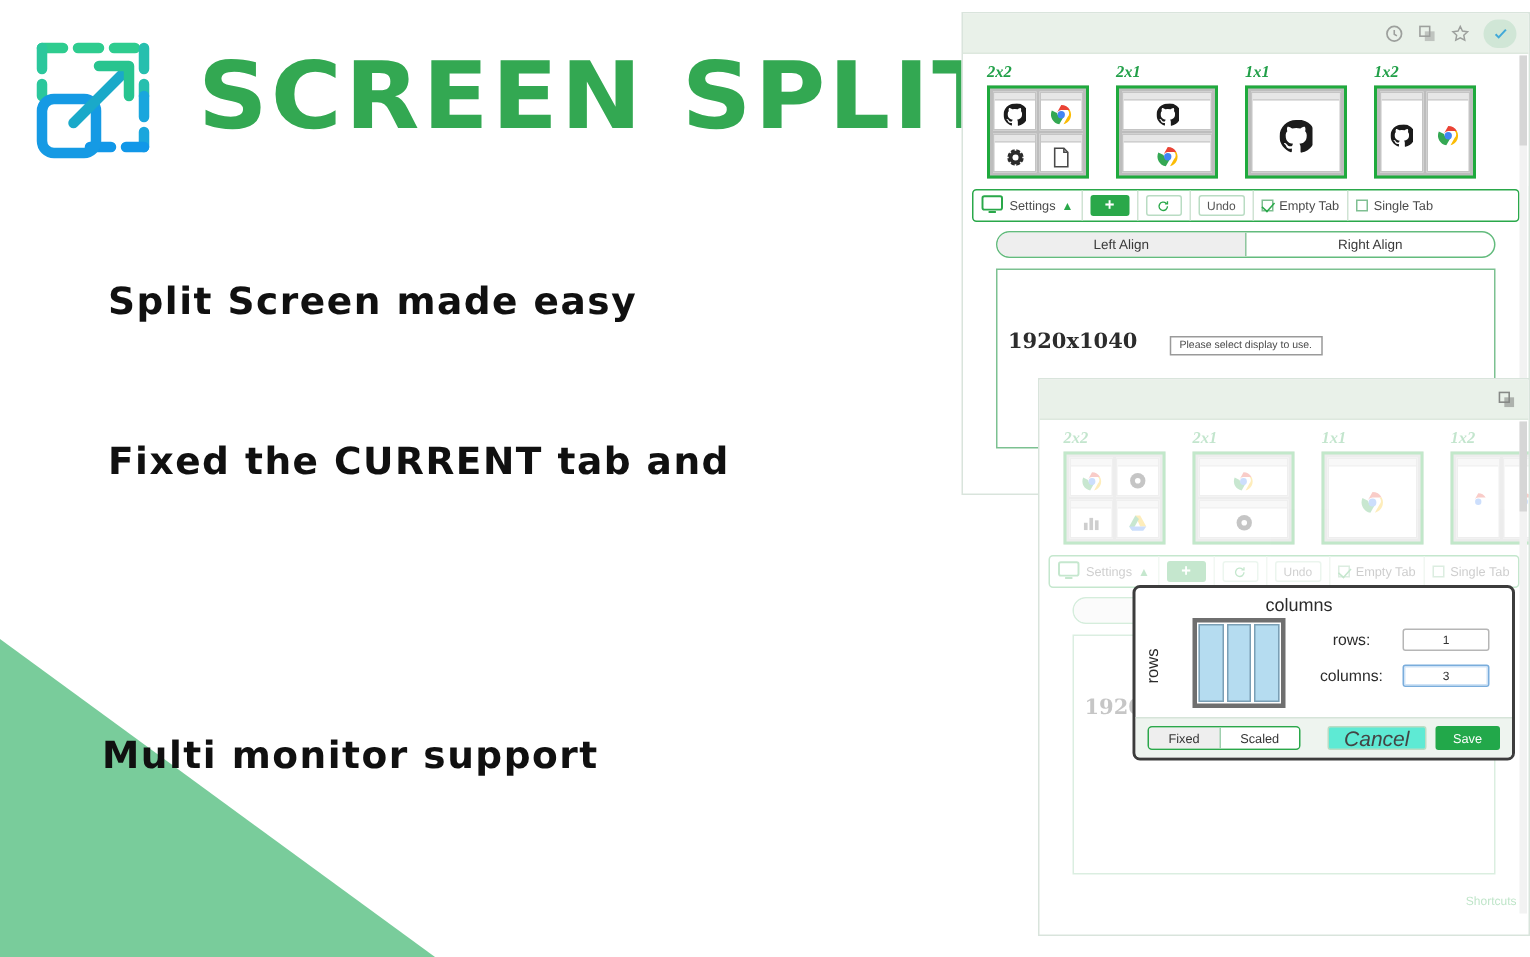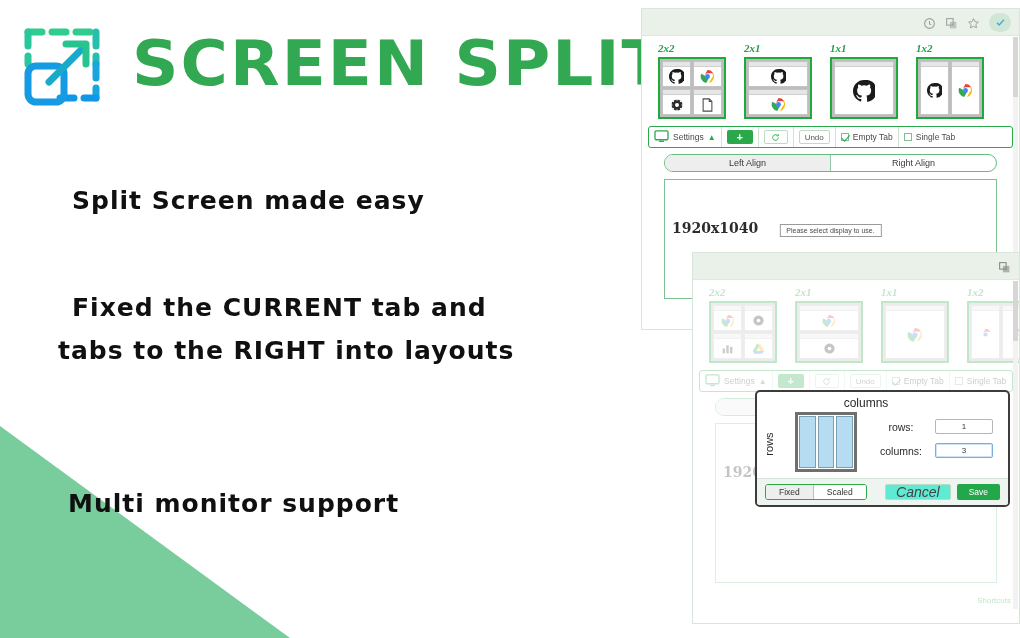--- a/index.html
+++ b/index.html
@@ -252,21 +252,20 @@
     </div>
     <div class="logo-title">SCREEN SPLIT</div>
   </div>
 
   <div class="copy">
     <div class="copy-block-1">
       <div class="copy-line">Split Screen made easy</div>
     </div>
     <div class="copy-block-2">
       <div class="copy-line">Fixed the CURRENT tab and</div>
-      <div class="copy-line">tabs to the RIGHT into layouts</div>
     </div>
     <div class="copy-block-3">
       <div class="copy-line">Multi monitor support</div>
     </div>
   </div>
 
   <div class="app-window" id="win-back">
     <div class="win-header">
       <span class="hdr-ico">
         <svg width="13" height="13" viewBox="0 0 16 16">

